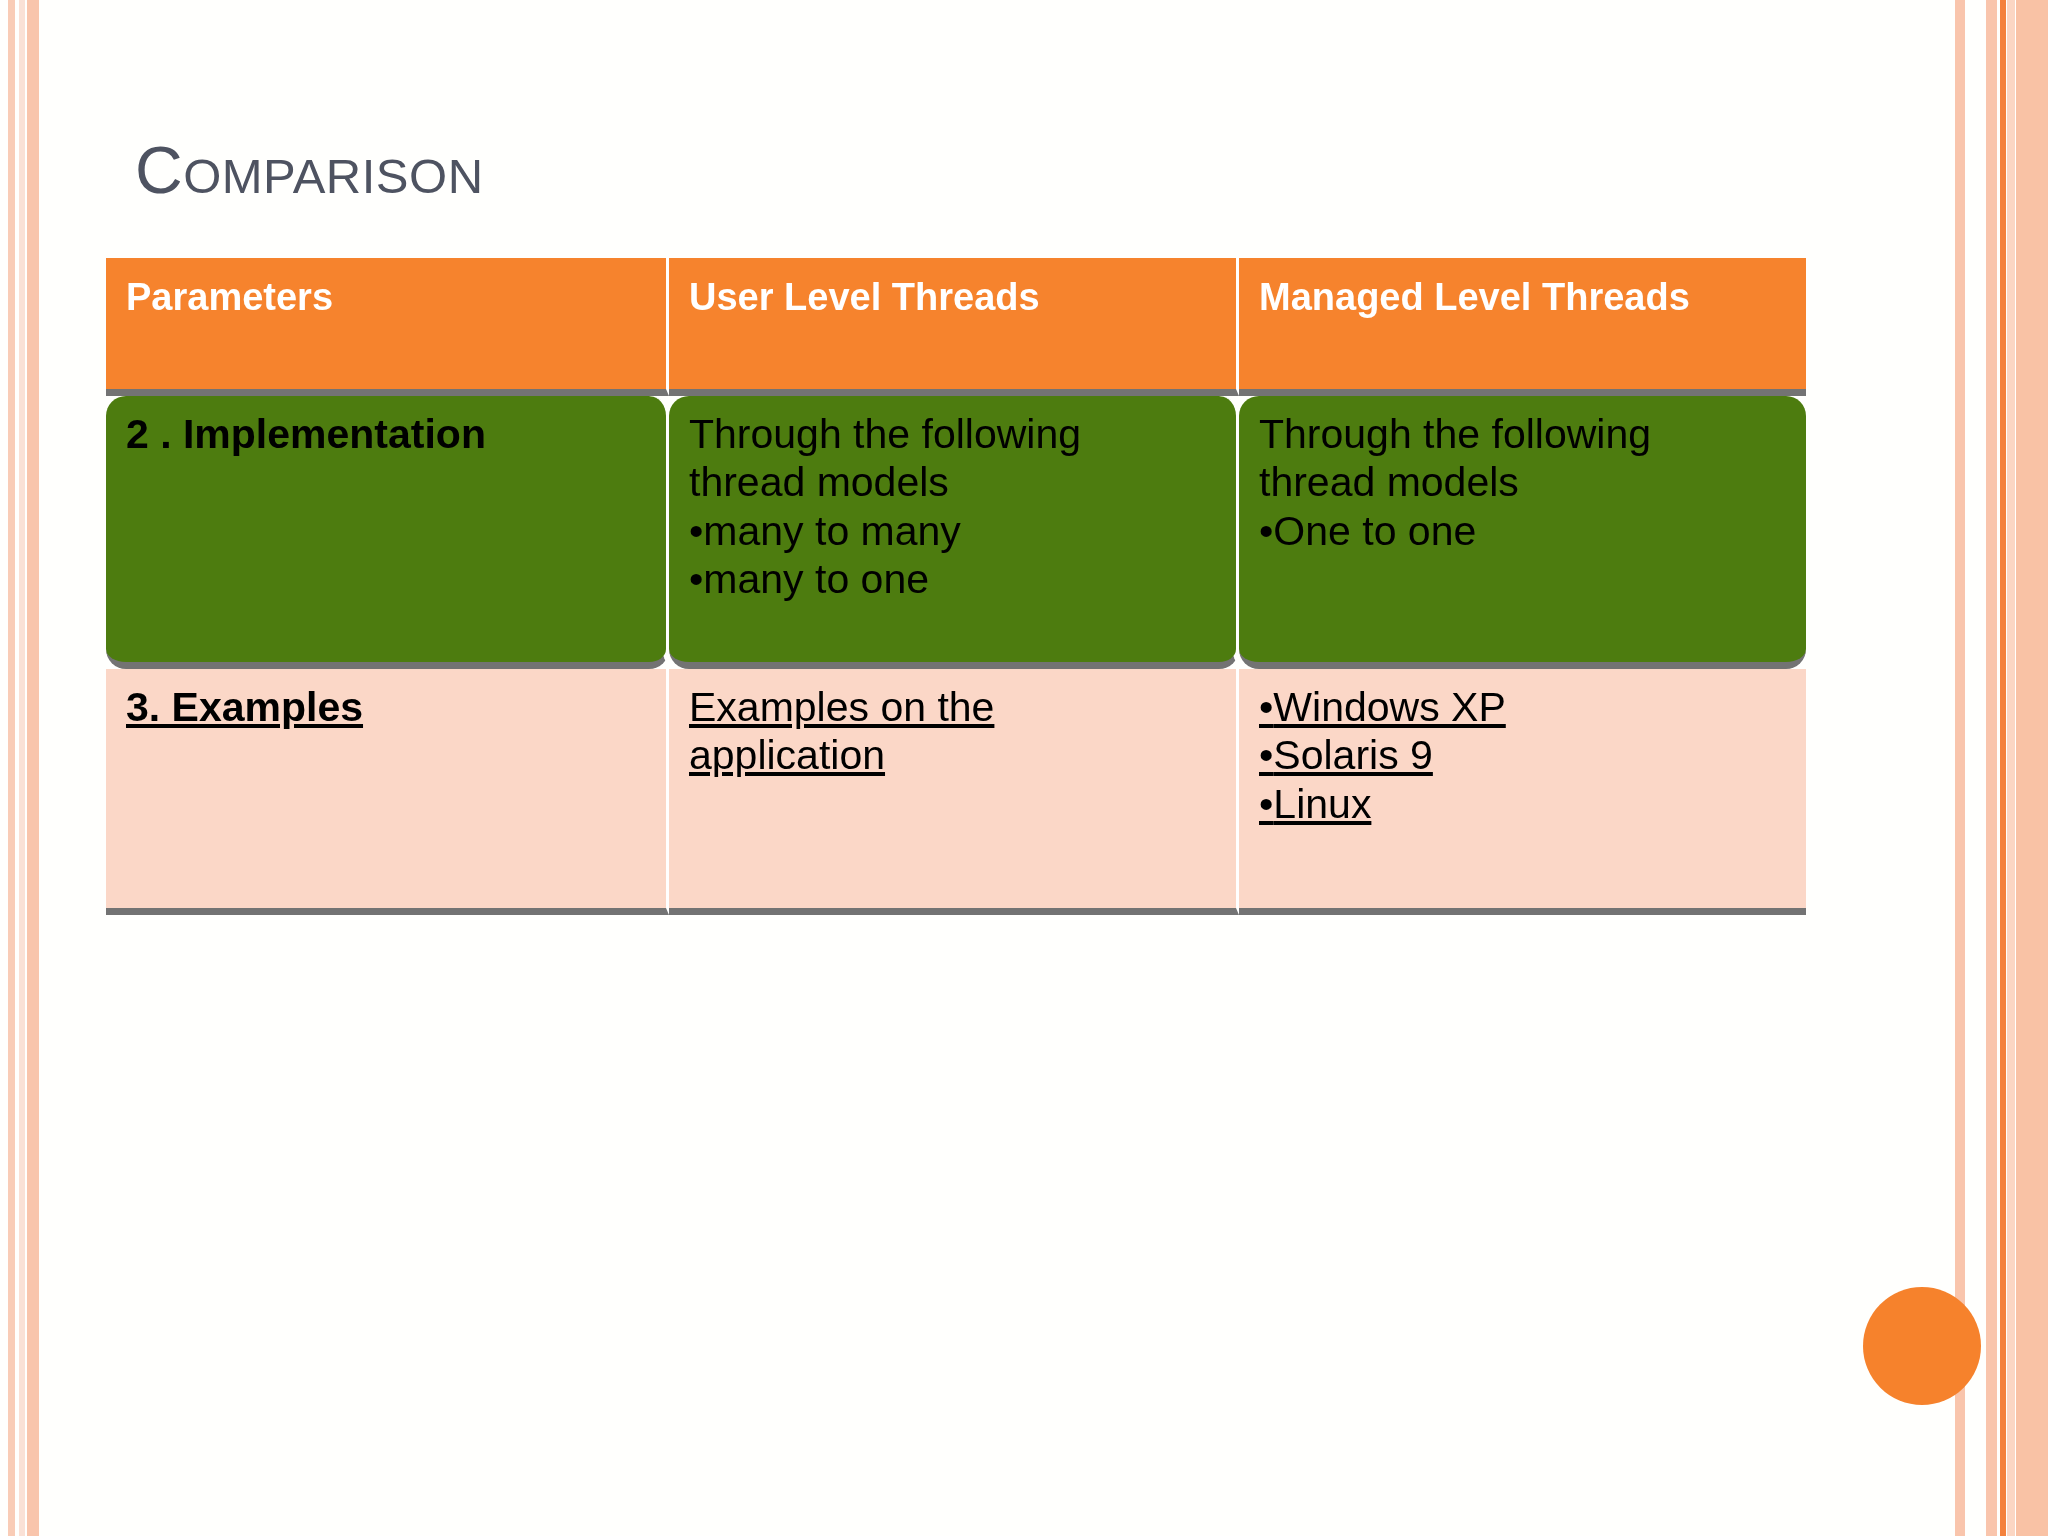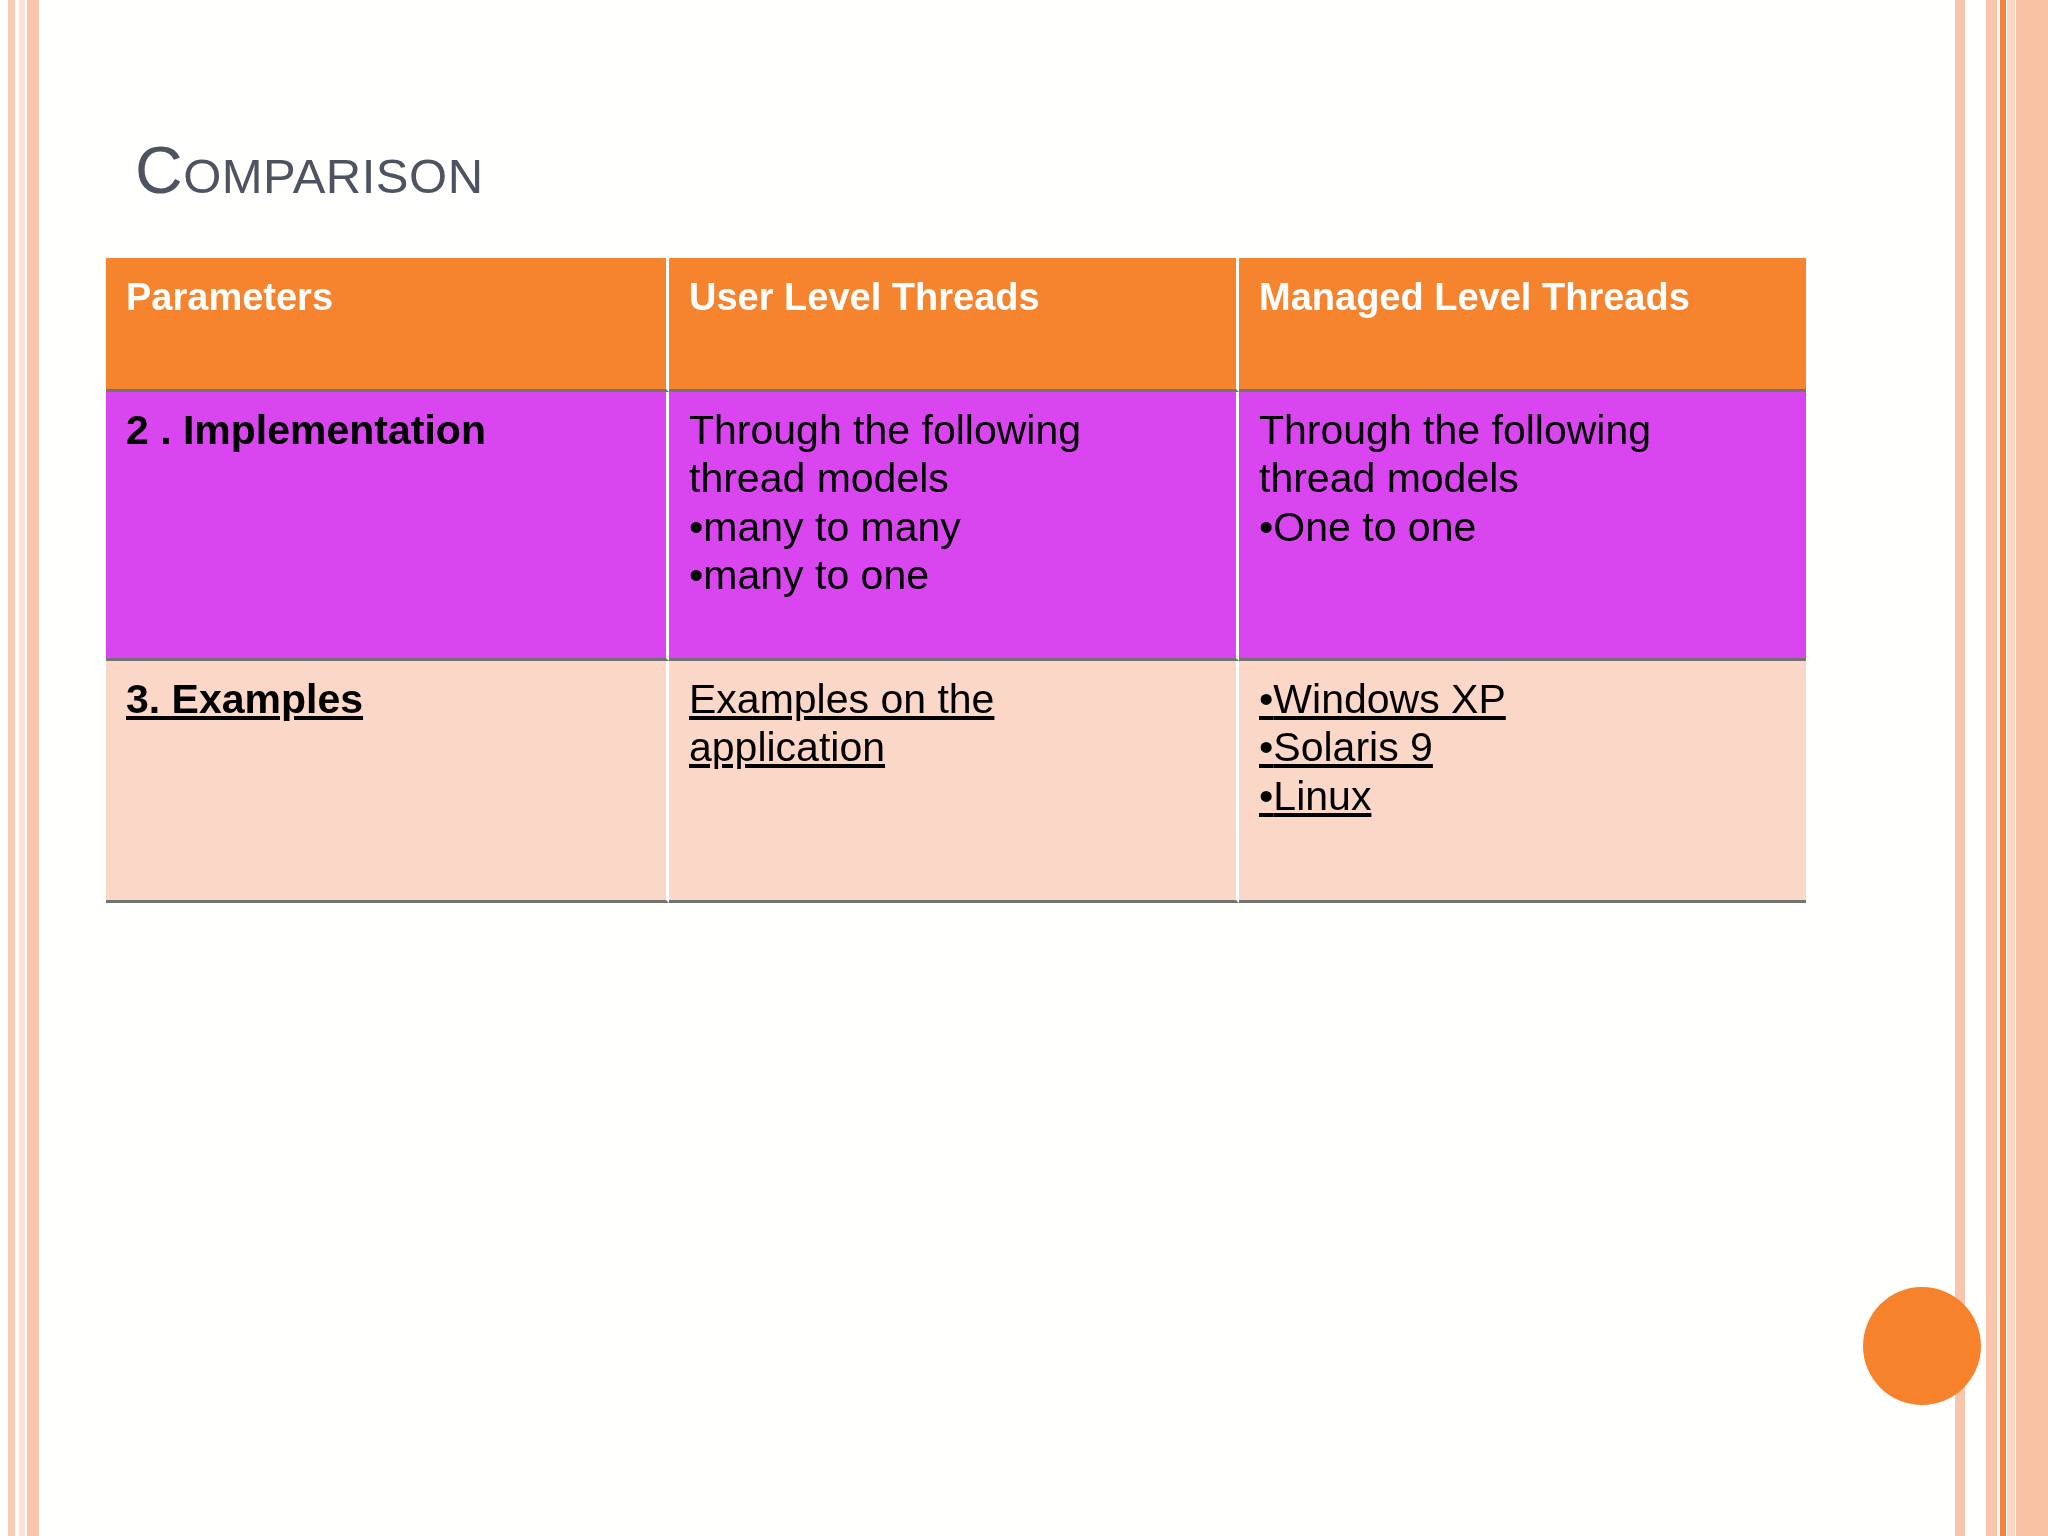--- a/index.html
+++ b/index.html
@@ -77,21 +77,21 @@
   }
   .cmp-table col.c1 { width: 563px; }
   .cmp-table col.c2 { width: 570px; }
   .cmp-table col.c3 { width: 567px; }
 
   .cmp-table th,
   .cmp-table td {
     vertical-align: top;
     padding: 14px 28px 10px 20px;
     border-right: 3px solid #ffffff;
-    border-bottom: 3px solid #737373;
+    border-bottom: 7px solid #737373;
   }
   .cmp-table th:last-child,
   .cmp-table td:last-child { border-right: none; }
 
   
   .cmp-table thead th {
     background: #f6832d;
     color: #ffffff;
     font-size: 38px;
     font-weight: bold;
@@ -107,21 +107,21 @@
     color: #000000;
     line-height: 1.18;
     font-weight: 400;
   }
   .cmp-table tbody td.param {
     font-weight: bold;
     white-space: pre;
   }
 
   .row-a td { background: #fbdacb; }
-  .row-b td { background: #d946ef; }
+  .row-b td { background: #4d7c0f; border-radius: 20px; }
   .row-c td { background: #fbd7c7; }
 
   .row-a td { height: 228px; }
   .row-b td { height: 242px; }
   .row-c td { height: 215px; text-decoration: underline; }
 
   .cell-line { display: block; }
   .bullet-line { display: block; }
 </style>
 </head>

